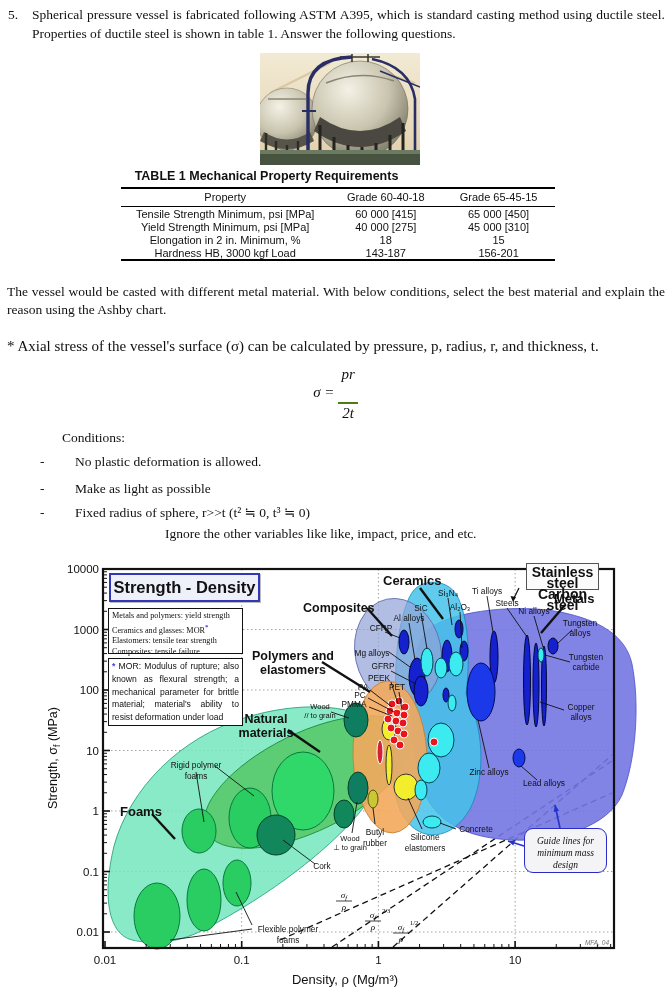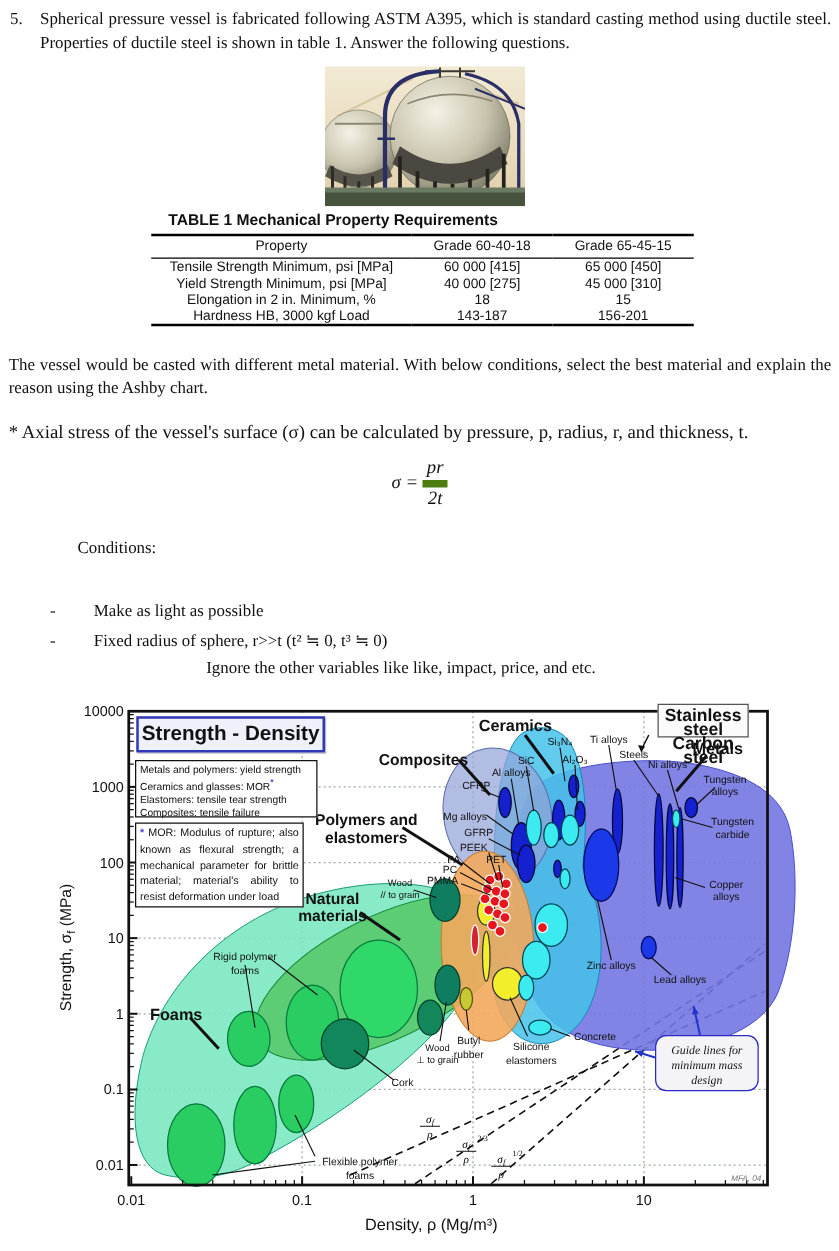--- a/index.html
+++ b/index.html
@@ -12,32 +12,32 @@
   .photo-wrap{position:absolute;left:260px;top:53px;width:160px;height:112px;}
   .tbl-title{position:absolute;left:0;top:169px;width:533px;text-align:center;font-family:"Liberation Sans",sans-serif;font-weight:bold;font-size:12.5px;}
   table.astm{position:absolute;left:121px;top:187px;width:434px;border-collapse:collapse;font-family:"Liberation Sans",sans-serif;font-size:11px;border-top:2.5px solid #000;border-bottom:2.5px solid #000;}
   table.astm th{font-weight:normal;border-bottom:1.5px solid #000;padding:2px 4px 3px;}
   table.astm td{padding:0.5px 4px;text-align:center;}
   table.astm col.c1{width:48%;} table.astm col.c2{width:26%;} table.astm col.c3{width:26%;}
   .para{position:absolute;left:7px;top:283px;width:658px;font-size:13.5px;line-height:1.35;text-align:justify;}
   .axial{position:absolute;left:7px;top:338px;width:658px;font-size:15px;}
   .formula{position:absolute;left:0;top:366px;width:671px;text-align:center;font-style:italic;font-size:15px;}
   .frac{display:inline-block;vertical-align:middle;text-align:center;margin-left:4px;}
-  .frac .num{display:block;border-bottom:6px solid #4d7c0f;padding:0 3px 1px;}
+  .frac .num{display:block;border-bottom:2px solid #4d7c0f;padding:0 3px 19px;}
   .frac .den{display:block;padding-top:1px;}
   .cond-label{position:absolute;left:62px;top:430px;font-size:13.5px;}
   .cond-item{position:absolute;left:40px;width:600px;font-size:13.5px;}
   .cond-item .dash{display:inline-block;width:35px;}
   .ignore{position:absolute;left:165px;top:526px;font-size:13.5px;}
   
   #chart{position:absolute;left:0;top:552px;width:671px;height:449px;}
   #chart svg{position:absolute;left:0;top:0;}
   .cbox{position:absolute;font-family:"Liberation Sans",sans-serif;box-sizing:border-box;background:#fff;}
   .title-box{left:109px;top:21px;width:151px;height:29px;border:2px solid #3038B8;background:#EEF0FA;font-weight:bold;font-size:16.5px;text-align:center;line-height:25px;box-shadow:1px 1px 0 #bbb;}
-  .legend1{left:108px;top:56px;width:146px;height:46px;border:1.6px solid #111;font-size:8.2px;line-height:10.8px;padding:2px 12px 0 3px;}
+  .legend1{left:108px;top:56px;width:135px;height:46px;border:1.6px solid #111;font-size:8.2px;line-height:10.8px;padding:2px 12px 0 3px;font-family:Liberation Serif, serif;}
   .legend2{left:108px;top:106px;width:135px;height:68px;border:1.6px solid #111;font-size:8.6px;line-height:12.8px;padding:1px 3px;text-align:justify;}
   .star{color:#4444dd;font-weight:bold;}
   .legend1 .star{vertical-align:super;font-size:7px;}
   .stainless-box{left:526px;top:11px;width:73px;height:27px;border:1.5px solid #555;background:#fbfbfb;font-weight:bold;font-size:14px;line-height:11px;text-align:center;padding-top:3px;}
   .guide-box{left:524px;top:276px;width:83px;height:45px;border:1.6px solid #2A2AC8;border-radius:9px;background:#F4F4F6;font-family:"Liberation Serif",serif;font-style:italic;font-size:9.5px;line-height:12px;text-align:center;padding-top:6px;}
 </style>
 </head>
 <body>
 
 <div class="doc">
@@ -140,20 +140,21 @@
   </table>
 
   <div class="para">The vessel would be casted with different metal material. With below conditions, select the best material and explain the reason using the Ashby chart.</div>
   <div class="axial">* Axial stress of the vessel's surface (σ) can be calculated by pressure, p, radius, r, and thickness, t.</div>
 
   <div class="formula">
     <span>σ =</span><span class="frac"><span class="num">pr</span><span class="den">2t</span></span>
   </div>
 
   <div class="cond-label">Conditions:</div>
+  <div class="cond-item" style="top:454px;"><span class="dash">-</span><span>No plastic deformation is allowed.</span></div>
   <div class="cond-item" style="top:481px;"><span class="dash">-</span><span>Make as light as possible</span></div>
   <div class="cond-item" style="top:504px;"><span class="dash">-</span><span>Fixed radius of sphere, r&gt;&gt;t (t² ≒ 0, t³ ≒ 0)</span></div>
   <div class="ignore">Ignore the other variables like like, impact, price, and etc.</div>
 </div>
 
 <div id="chart">
   <svg id="chart-svg" width="671" height="449" viewBox="0 0 671 449">
       <line x1="241.7" y1="17" x2="241.7" y2="396" stroke="#9BA89B" stroke-width="1" stroke-dasharray="1.5 2.5"></line>
       <line x1="378.4" y1="17" x2="378.4" y2="396" stroke="#9BA89B" stroke-width="1" stroke-dasharray="1.5 2.5"></line>
       <line x1="515.0999999999999" y1="17" x2="515.0999999999999" y2="396" stroke="#9BA89B" stroke-width="1" stroke-dasharray="1.5 2.5"></line>

